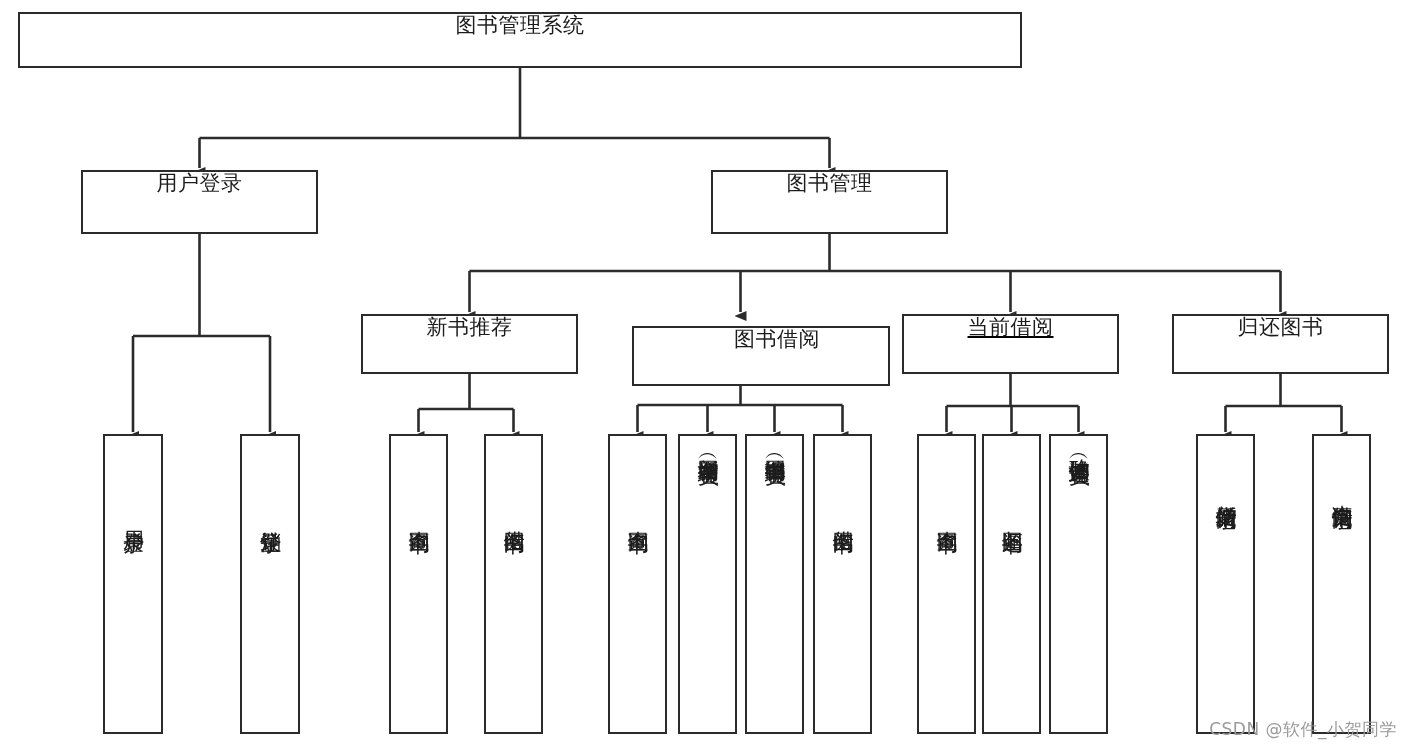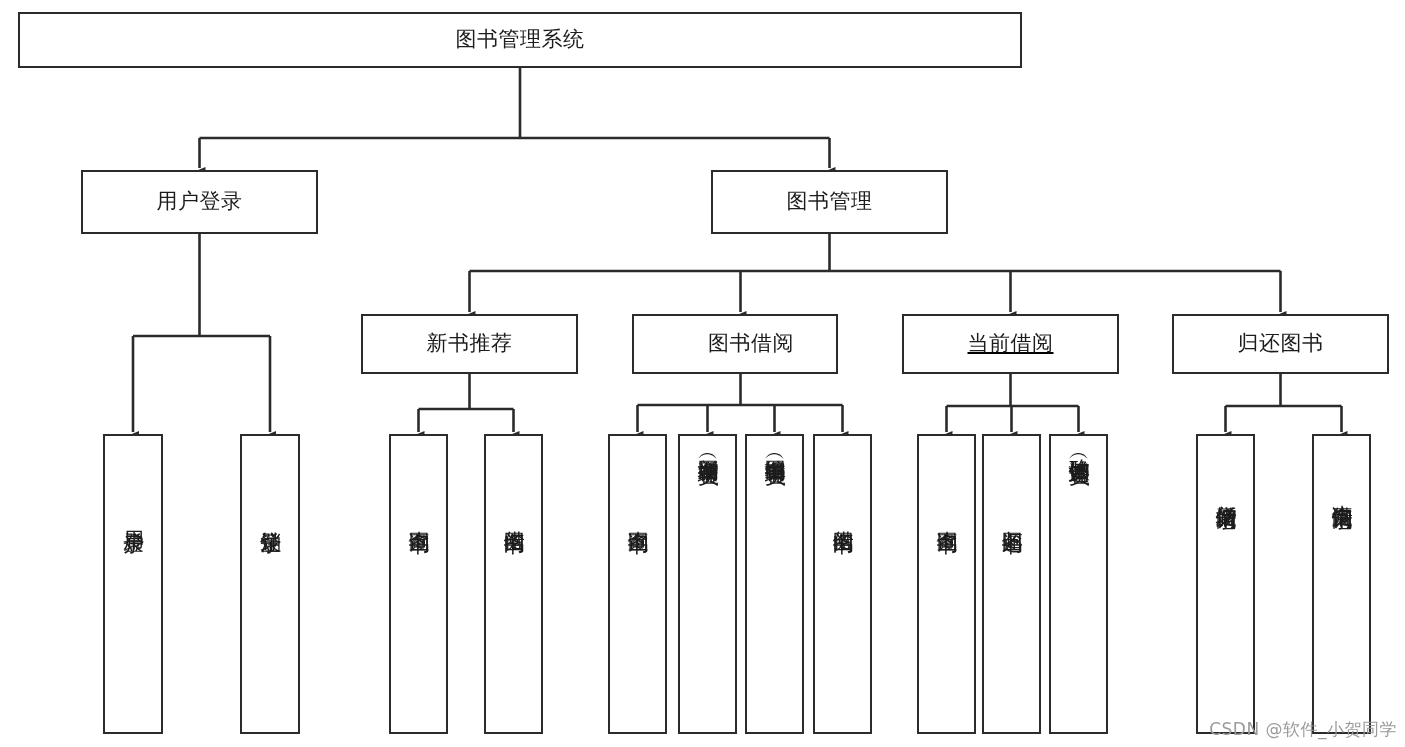--- a/index.html
+++ b/index.html
@@ -25,21 +25,21 @@
     width: 1405px;
     height: 747px;
     pointer-events: none;
   }
   .node {
     position: absolute;
     box-sizing: border-box;
     background: #ffffff;
     border: 2px solid #2b2b2b;
     display: flex;
-    align-items: center;
+    align-items: flex-start;
     justify-content: center;
     overflow: hidden;
   }
   .node.level-root { border-width: 2px; }
   .node-label {
     color: #1c1c1c;
     font-size: 21px;
     line-height: 1.1;
     letter-spacing: 0.5px;
     white-space: nowrap;
@@ -127,21 +127,21 @@
   <div class="node" style="left: 81px; top: 170px; width: 237px; height: 64px;">
     <span class="node-label">用户登录</span>
   </div>
   <div class="node" style="left: 361px; top: 314px; width: 217px; height: 60px;">
     <span class="node-label">新书推荐</span>
   </div>
 
   <div class="node" style="left: 711px; top: 170px; width: 237px; height: 64px;">
     <span class="node-label">图书管理</span>
   </div>
-  <div class="node" style="left: 632px; top: 314px; width: 206px; height: 60px; padding-left: 32px;">
+  <div class="node" style="left: 632px; top: 326px; width: 258px; height: 60px; padding-left: 32px;">
     <span class="node-label">图书借阅</span>
   </div>
   <div class="node" style="left: 902px; top: 314px; width: 217px; height: 60px; text-decoration: underline;">
     <span class="node-label">当前借阅</span>
   </div>
   <div class="node" style="left: 1172px; top: 314px; width: 217px; height: 60px;">
     <span class="node-label">归还图书</span>
   </div>
 
   <div class="node vertical short" style="left: 103px; top: 434px; width: 60px; height: 300px;">

